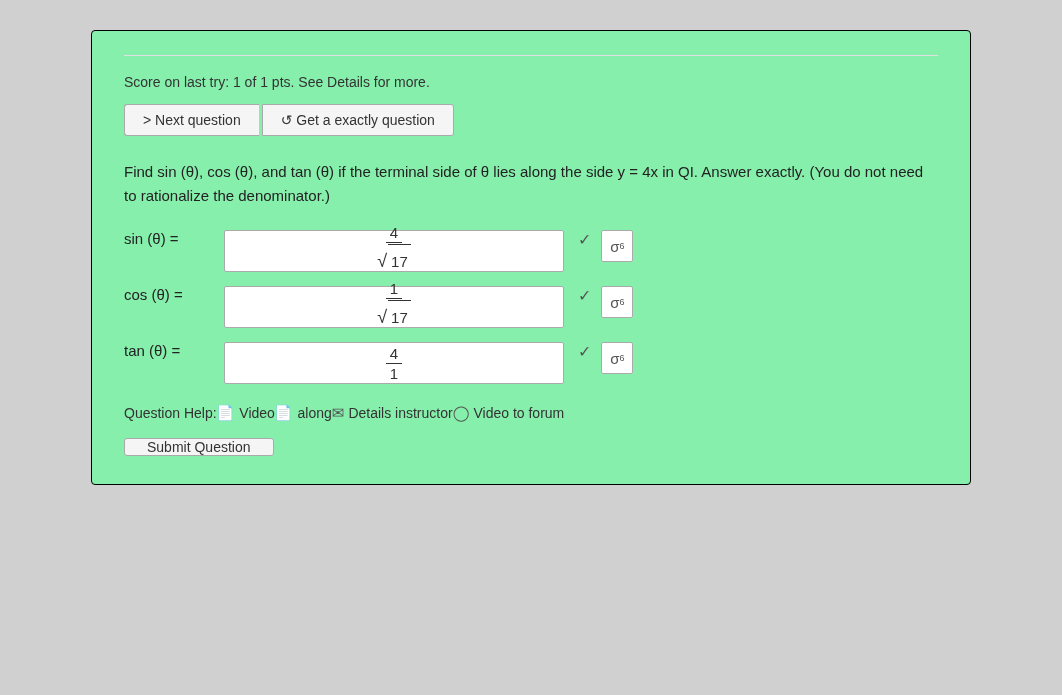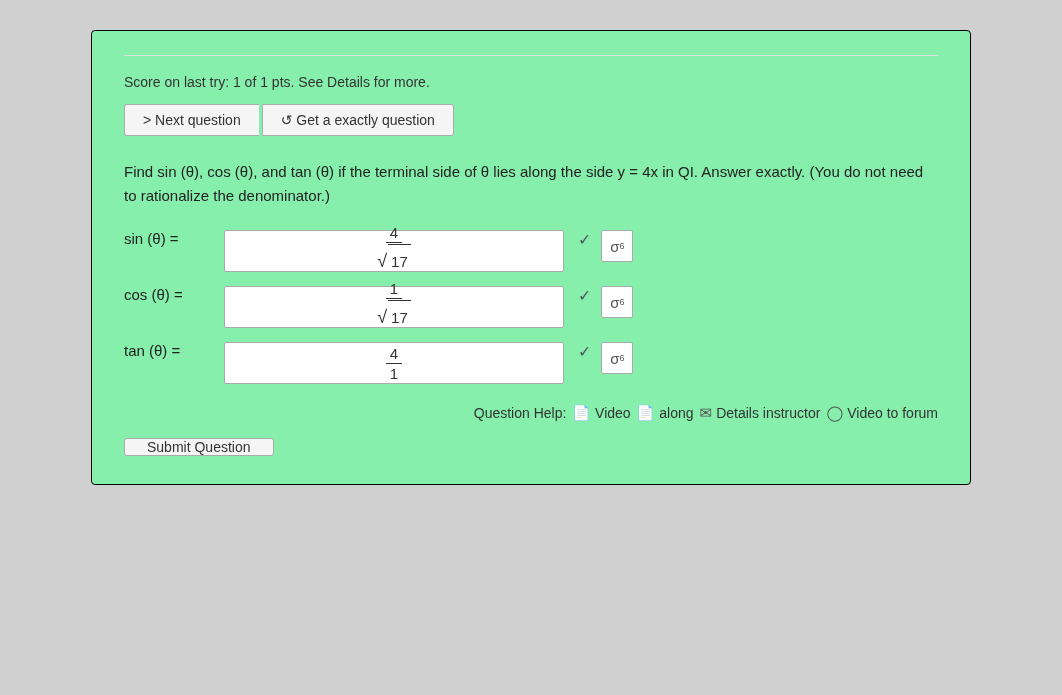--- a/index.html
+++ b/index.html
@@ -135,24 +135,23 @@
       font-size: 15px;
       cursor: pointer;
       border-radius: 2px;
       color: #555;
     }
     .question-help {
       font-size: 14px;
       color: #333;
       display: flex;
       align-items: center;
-      gap: 6px;
+      gap: 0;
       margin-bottom: 16px;
       flex-wrap: wrap;
-      justify-content: flex-end;
     }
     .question-help span.help-label {
       font-weight: normal;
     }
     .help-link {
       display: inline-flex;
       align-items: center;
       gap: 4px;
       color: #333;
       cursor: pointer;

